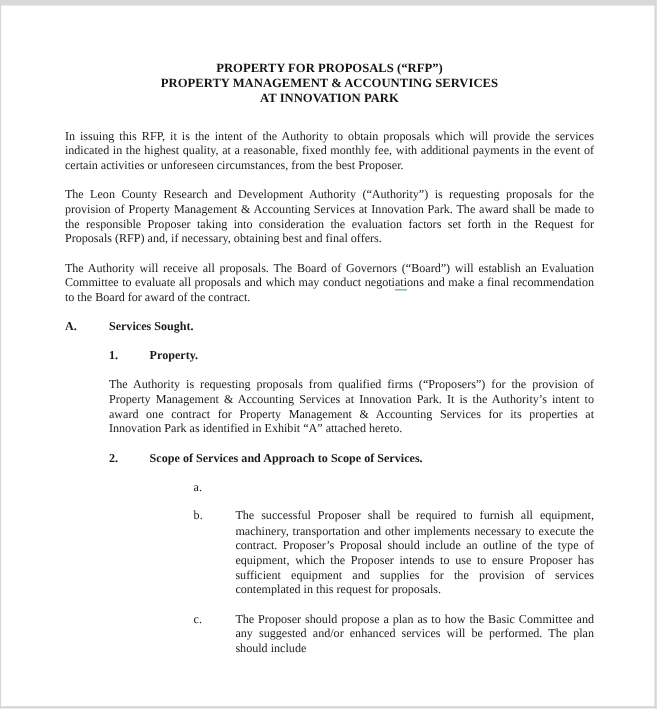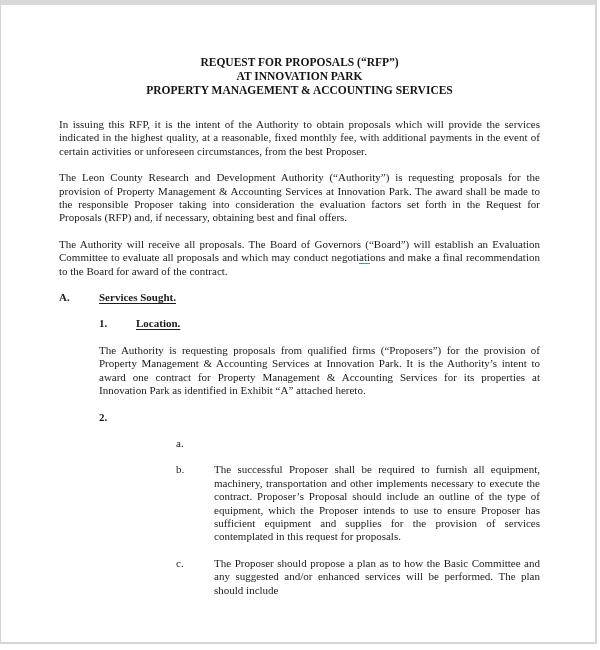--- a/index.html
+++ b/index.html
@@ -48,63 +48,63 @@
   }
   .row .lbl {
     flex: 0 0 auto;
     font-weight: bold;
   }
   .lbl-a   { width: 40px; }
   .lbl-num { width: 37px; }
   .lbl-let { width: 38px; font-weight: normal !important; }
   .heading {
     font-weight: bold;
-    text-decoration: underline;
     text-underline-offset: 2px;
   }
   .indent1 { margin-left: 40px; }
   .indent-body1 { margin-left: 77px; }
   .indent2 { margin-left: 77px; }
   .subrow .body { text-align: justify; }
   .spellmark { border-bottom: 1.5px solid var(--spellcheck-color, #3f9f9f); }
 </style>
 </head>
 <body>
 
 <div class="page">
   <div class="content">
 
     <div class="title">
-      <div>REQUEST FOR PROPOSALS (“RFP”)</div>
+      <div>PROPERTY FOR PROPOSALS (“RFP”)</div>
+      <div>PROPERTY MANAGEMENT &amp; ACCOUNTING SERVICES</div>
       <div>AT INNOVATION PARK</div>
-      <div>PROPERTY MANAGEMENT &amp; ACCOUNTING SERVICES</div>
     </div>
 
     <p class="para">In issuing this RFP, it is the intent of the Authority to obtain proposals which will provide the services indicated in the highest quality, at a reasonable, fixed monthly fee, with additional payments in the event of certain activities or unforeseen circumstances, from the best Proposer.</p>
 
     <p class="para">The Leon County Research and Development Authority (“Authority”) is requesting proposals for the provision of Property Management &amp; Accounting Services at Innovation Park.  The award shall be made to the responsible Proposer taking into consideration the evaluation factors set forth in the Request for Proposals (RFP) and, if necessary, obtaining best and final offers.</p>
 
     <p class="para"><span>The Authority will receive all proposals.  The Board of Governors (“Board”) will establish an Evaluation Committee to evaluate all proposals and which may conduct negoti</span><span class="spellmark">ati</span><span>ons and make a final recommendation to the Board for award of the contract.</span></p>
 
     <div class="row">
       <div class="lbl lbl-a">A.</div>
       <div class="heading">Services Sought.</div>
     </div>
 
     <div class="indent1">
 
       <div class="row">
         <div class="lbl lbl-num">1.</div>
-        <div class="heading">Location.</div>
+        <div class="heading">Property.</div>
       </div>
 
       <p class="para indent-body1">The Authority is requesting proposals from qualified firms (“Proposers”) for the provision of Property Management &amp; Accounting Services at Innovation Park.  It is the Authority’s intent to award one contract for Property Management &amp; Accounting Services for its properties at Innovation Park as identified in Exhibit “A” attached hereto.</p>
 
       <div class="row">
         <div class="lbl lbl-num">2.</div>
+        <div class="heading">Scope of Services and Approach to Scope of Services.</div>
       </div>
 
       <div class="indent2">
 
         <div class="row subrow">
           <div class="lbl lbl-let">a.</div>
         </div>
 
         <div class="row subrow">
           <div class="lbl lbl-let">b.</div>

